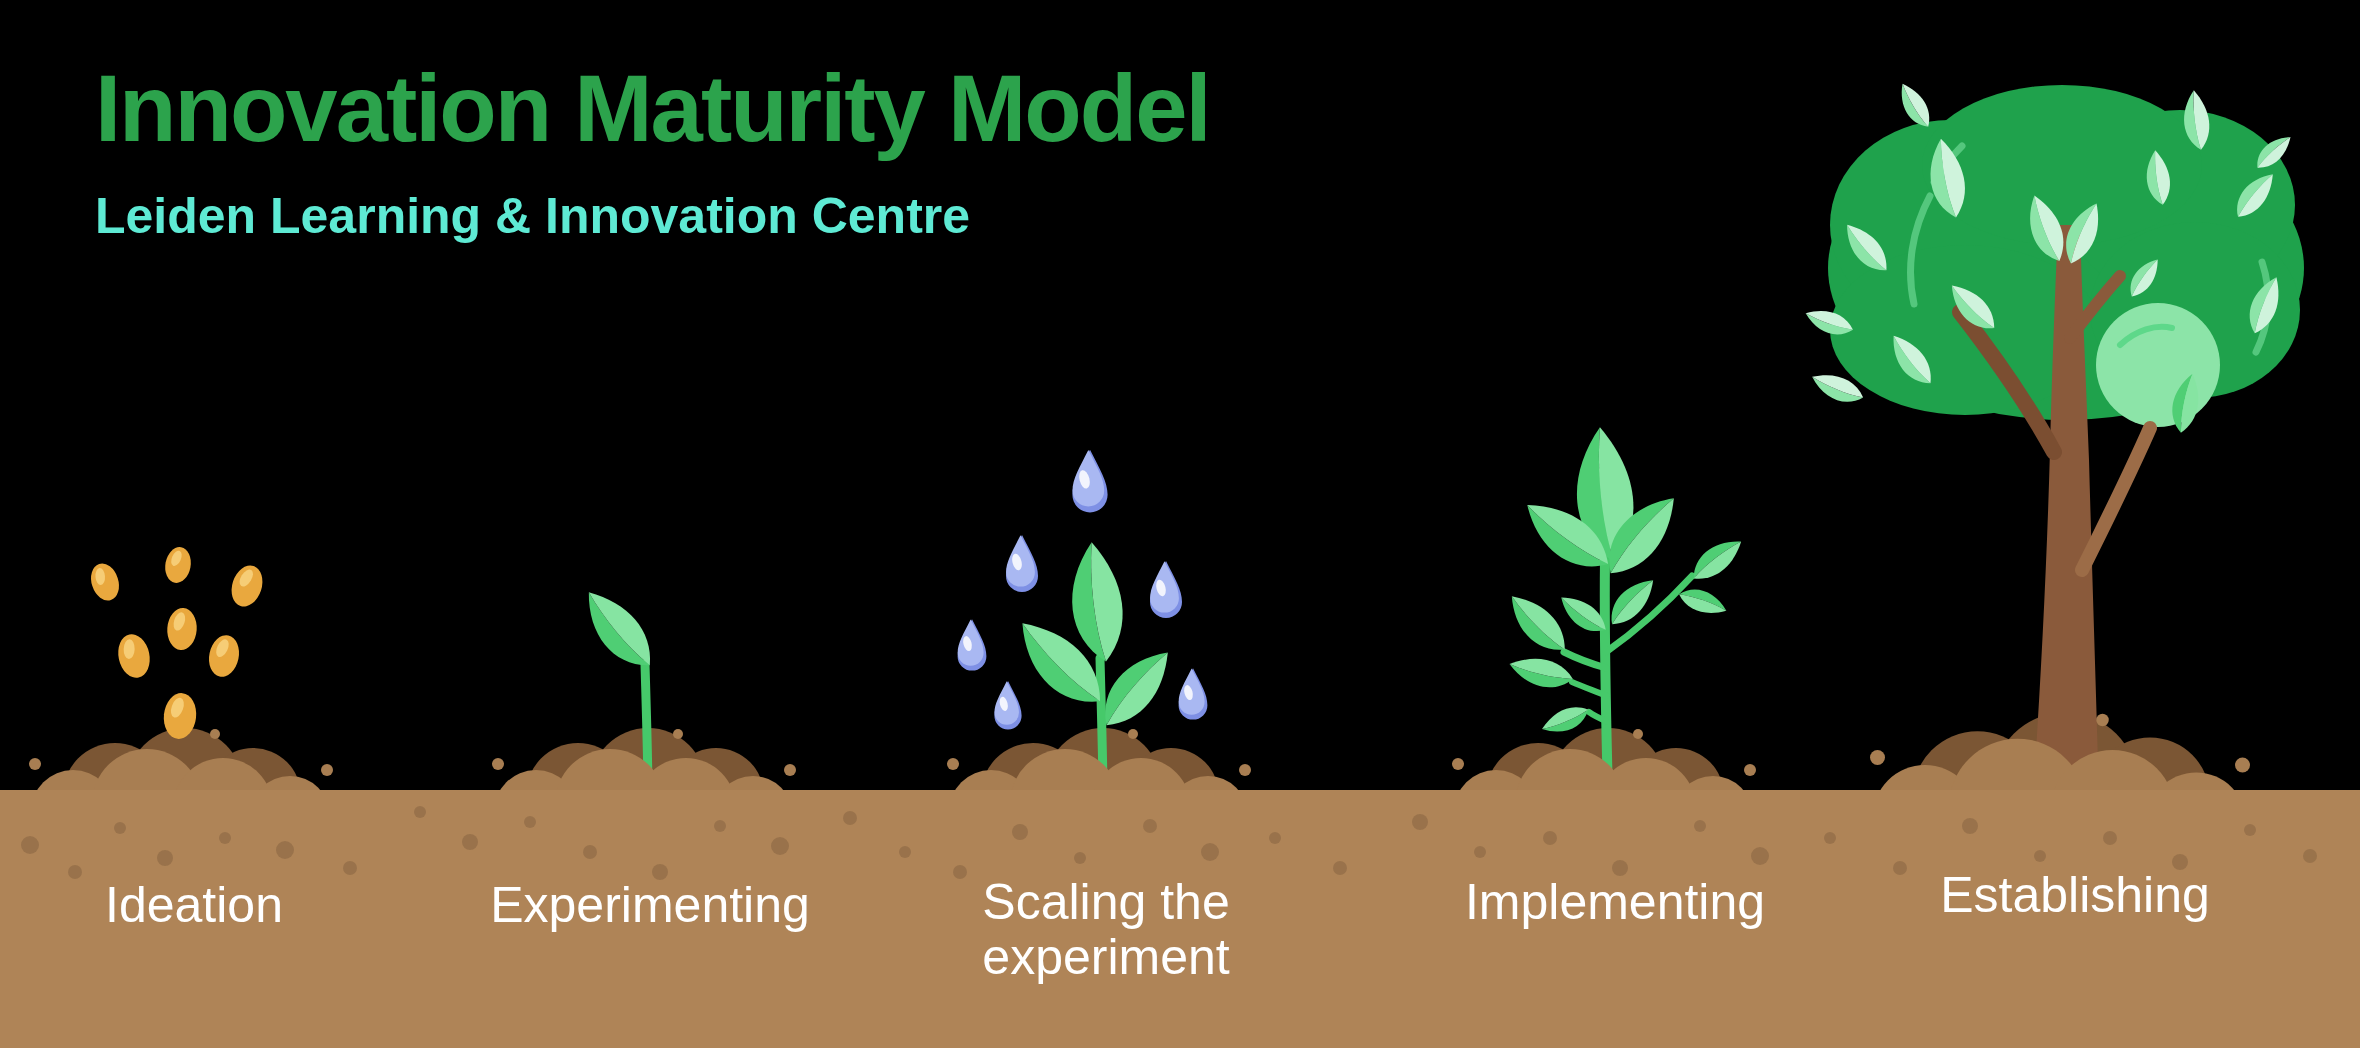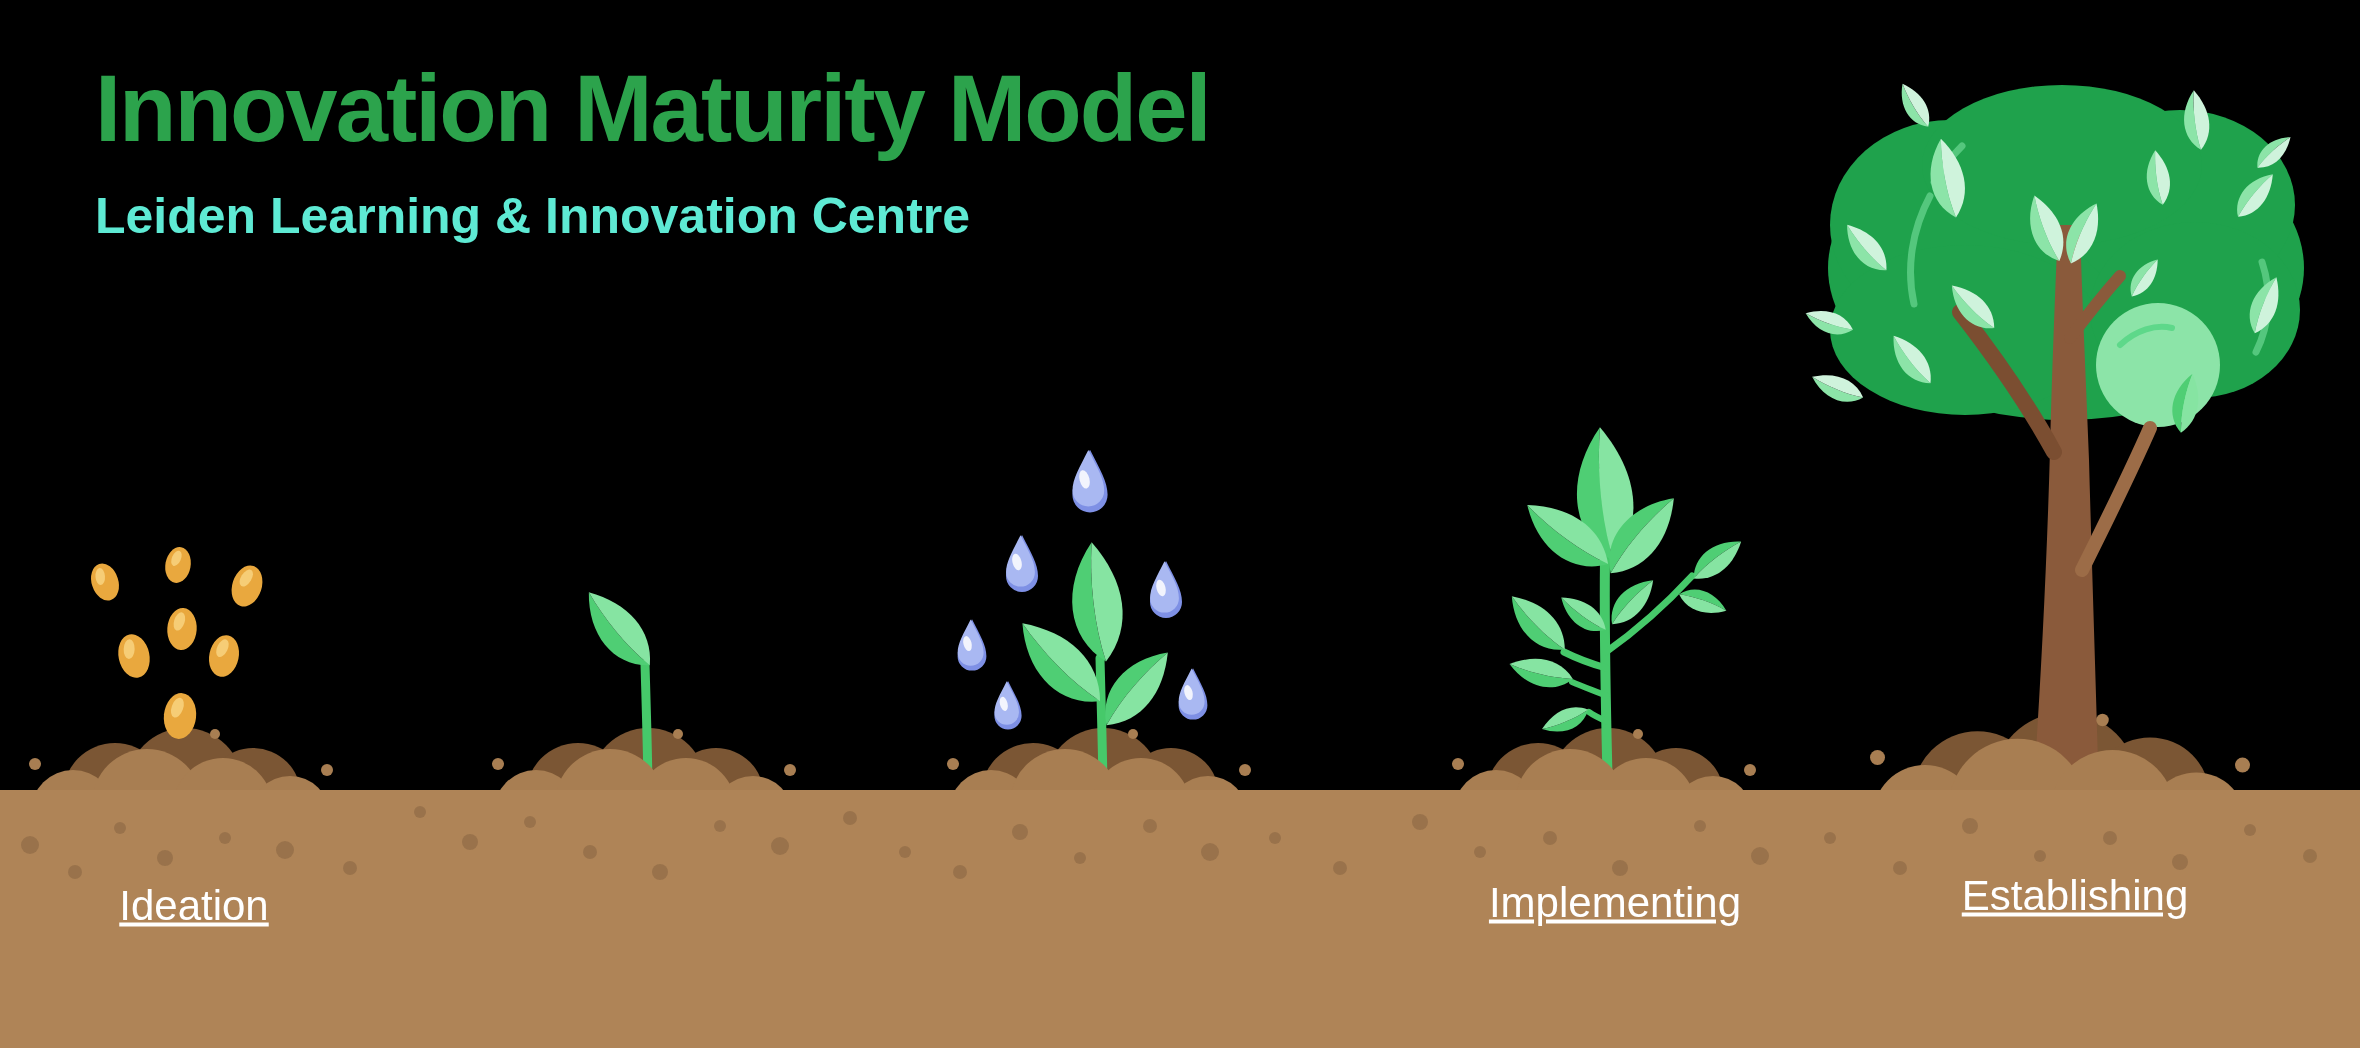--- a/index.html
+++ b/index.html
@@ -2,22 +2,22 @@
 <html><head>
 <meta charset="utf-8">
 <style>
   html,body{margin:0;padding:0;background:#000;}
   .stage{position:relative;width:2360px;height:1048px;background:#000;overflow:hidden;
          font-family:"Liberation Sans",sans-serif;}
   .scene{position:absolute;left:0;top:0;width:2360px;height:1048px;}
   .header{position:absolute;left:95px;top:60px;}
   .title{color:#2CA34C;font-size:94px;font-weight:bold;letter-spacing:-2px;line-height:1.05;white-space:nowrap;}
   .subtitle{color:#5eead4;font-size:50px;font-weight:bold;margin-top:28px;white-space:nowrap;}
-  .label{position:absolute;color:#ffffff;font-size:42px;line-height:55px;text-align:center;
-         transform:translate(-50%,-50%);white-space:pre-line;text-decoration:underline;}
+  .label{position:absolute;color:#ffffff;font-size:50px;line-height:55px;text-align:center;
+         transform:translate(-50%,-50%);white-space:pre-line;}
   
   .md{fill:#7B5634;} .mt{fill:#A87E52;}
   .soil-base{fill:#AF8457;} .spk{fill:#97714A;}
   .sd-b{fill:#E9A83E;} .sd-h{fill:#F6CD76;}
   .lf-d{fill:#4FCE74;} .lf-l{fill:#86E4A2;}
   .lm-a{fill:#8CE4A8;} .lm-b{fill:#CFF3DC;}
   .stem{stroke:#46C96A;fill:none;stroke-linecap:round;}
   .dp-d{fill:#7E90E5;} .dp-b{fill:#A9B8F2;} .dp-h{fill:#F2F4FD;}
   .canopy{fill:#1FA24C;} .cano-hi{stroke:#54C77D;stroke-width:7;fill:none;stroke-linecap:round;}
   .mintc{fill:#8CE4A8;} .mint-hi{stroke:#5ED88A;stroke-width:6;fill:none;stroke-linecap:round;}
@@ -213,16 +213,19 @@
       <circle cx="2310" cy="856" r="7"></circle>
     </g>
   </svg>
 
   <div class="header">
     <div class="title">Innovation Maturity Model</div>
     <div class="subtitle">Leiden Learning &amp; Innovation Centre</div>
   </div>
 
   <div class="label" style="left:194px;top:905px;">Ideation</div>
+  <div class="label" style="left:650px;top:905px;">Experimenting</div>
+  <div class="label" style="left:1106px;top:930px;">Scaling the
+experiment</div>
   <div class="label" style="left:1615px;top:902px;text-align:right;">Implementing</div>
   <div class="label" style="left:2075px;top:895px;">Establishing</div>
 
 </div>
 
 </body></html>

